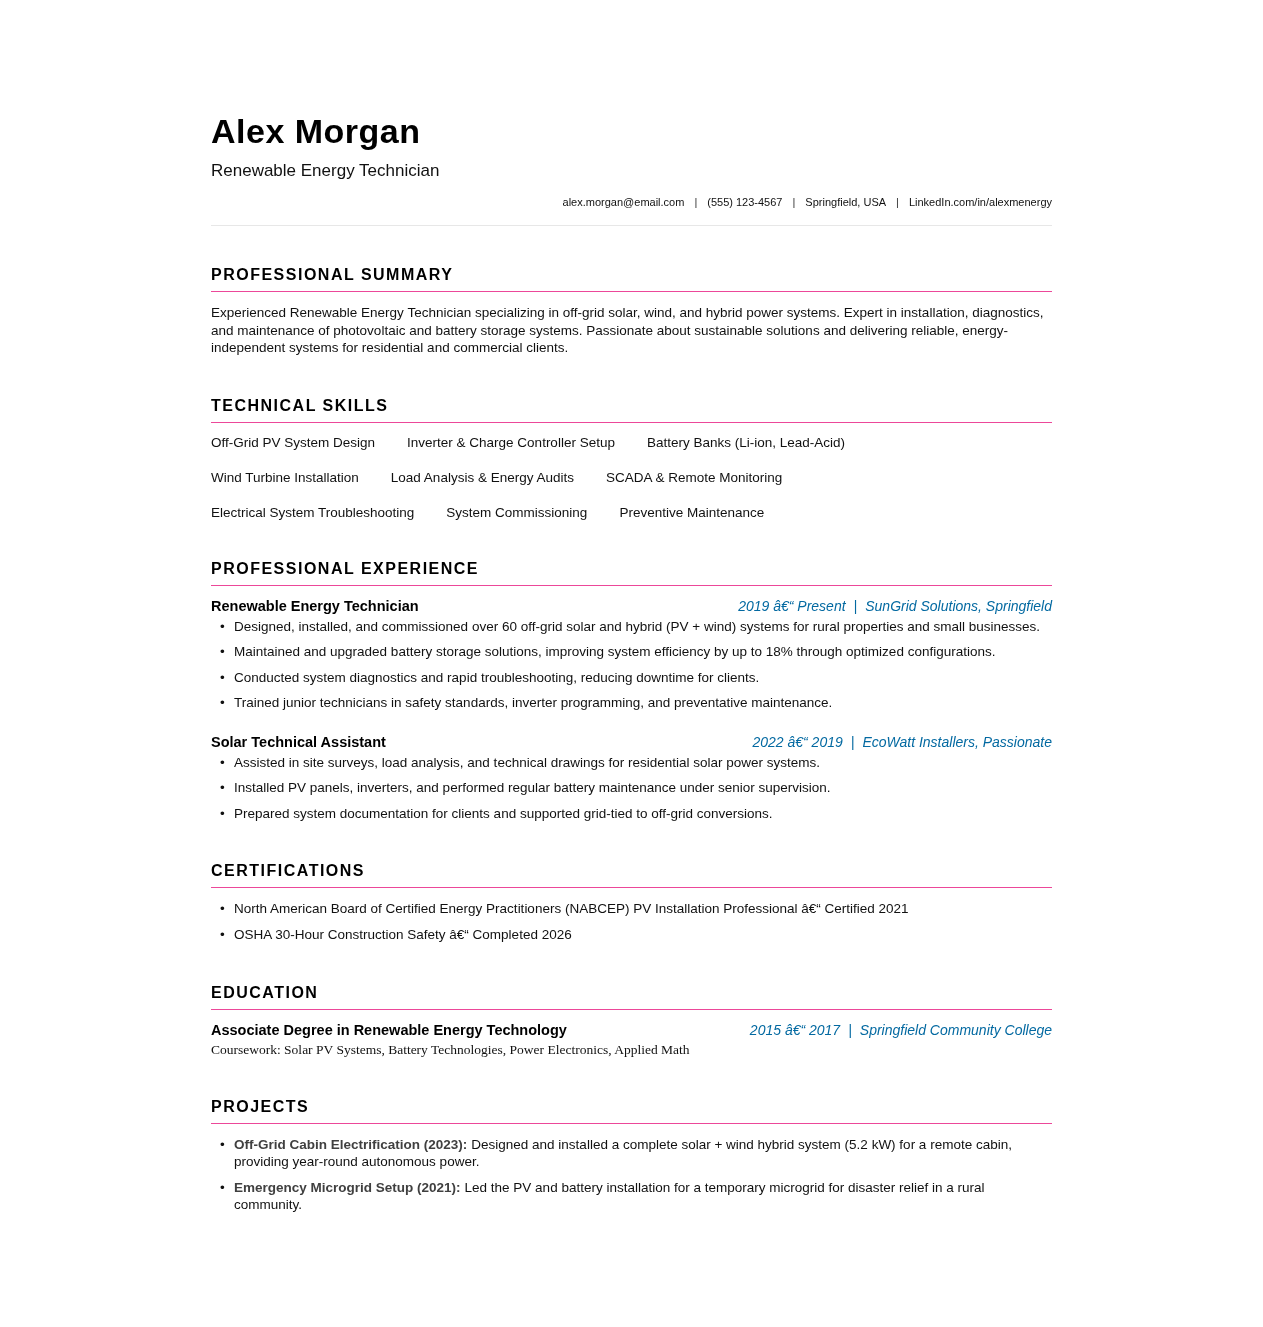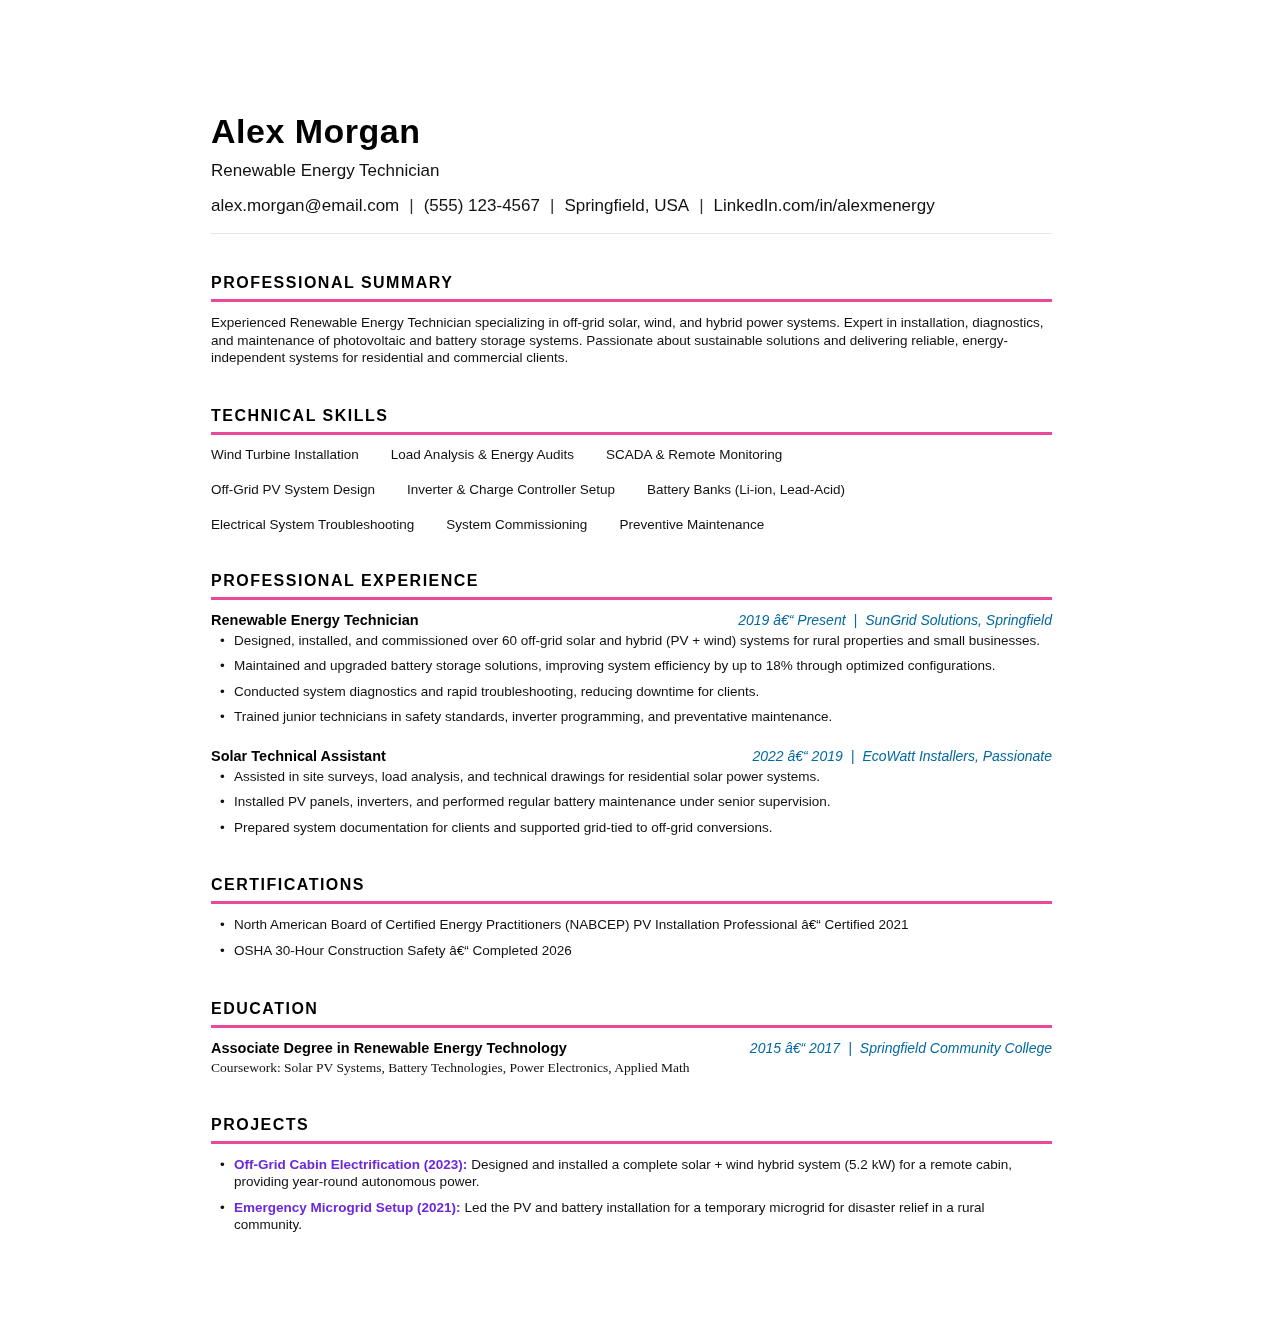--- a/index.html
+++ b/index.html
@@ -23,39 +23,40 @@
     color: #000;
     margin: 0 0 10px 0;
     letter-spacing: 0.5px;
   }
   .subtitle {
     font-size: 17px;
     margin: 0 0 15px 0;
     color: #111;
   }
   .contact {
-    font-size: 17px;
+    font-size: 11px;
     margin: 0 0 17px 0;
     color: #111;
+    text-align: right;
   }
   .contact .sep { margin: 0 10px; color: #333; }
   .rule {
     border: none;
     border-top: 1px solid #e7e7e7;
     margin: 0;
   }
   section { margin-top: 40px; }
   .sec-heading {
     font-size: 16px;
     font-weight: bold;
     letter-spacing: 1.5px;
     color: #000;
     margin: 0 0 12px 0;
     padding-bottom: 7px;
-    border-bottom: 3px solid #ec4899;
+    border-bottom: 1px solid #ec4899;
   }
   .body-text {
     font-size: 13.5px;
     line-height: 1.3;
     margin: 0;
   }
   .skills-row {
     display: flex;
     gap: 32px;
     font-size: 13.5px;
@@ -81,21 +82,21 @@
     margin-bottom: 8px;
   }
   ul.blist li:last-child { margin-bottom: 0; }
   ul.blist li::before {
     content: "\2022";
     position: absolute;
     left: 9px;
     color: #111;
   }
   .coursework { font-size: 13.5px; margin: 3px 0 0 0; font-family: Liberation Serif, serif; }
-  .proj-label { font-weight: bold; color: #6d28d9; margin-right: 4px; }
+  .proj-label { font-weight: bold; color: #404040; margin-right: 4px; }
 </style>
 </head>
 <body>
 
 <div class="page">
 
   <header>
     <h1 class="name">Alex Morgan</h1>
     <p class="subtitle">Renewable Energy Technician</p>
     <p class="contact">
@@ -105,28 +106,28 @@
   </header>
 
   <section>
     <h2 class="sec-heading">PROFESSIONAL SUMMARY</h2>
     <p class="body-text">Experienced Renewable Energy Technician specializing in off-grid solar, wind, and hybrid power systems. Expert in installation, diagnostics, and maintenance of photovoltaic and battery storage systems. Passionate about sustainable solutions and delivering reliable, energy-independent systems for residential and commercial clients.</p>
   </section>
 
   <section>
     <h2 class="sec-heading">TECHNICAL SKILLS</h2>
     <div class="skills-row">
+      <span>Off-Grid PV System Design</span>
+      <span>Inverter &amp; Charge Controller Setup</span>
+      <span>Battery Banks (Li-ion, Lead-Acid)</span>
+    </div>
+    <div class="skills-row">
       <span>Wind Turbine Installation</span>
       <span>Load Analysis &amp; Energy Audits</span>
       <span>SCADA &amp; Remote Monitoring</span>
-    </div>
-    <div class="skills-row">
-      <span>Off-Grid PV System Design</span>
-      <span>Inverter &amp; Charge Controller Setup</span>
-      <span>Battery Banks (Li-ion, Lead-Acid)</span>
     </div>
     <div class="skills-row">
       <span>Electrical System Troubleshooting</span>
       <span>System Commissioning</span>
       <span>Preventive Maintenance</span>
     </div>
   </section>
 
   <section>
     <h2 class="sec-heading">PROFESSIONAL EXPERIENCE</h2>

